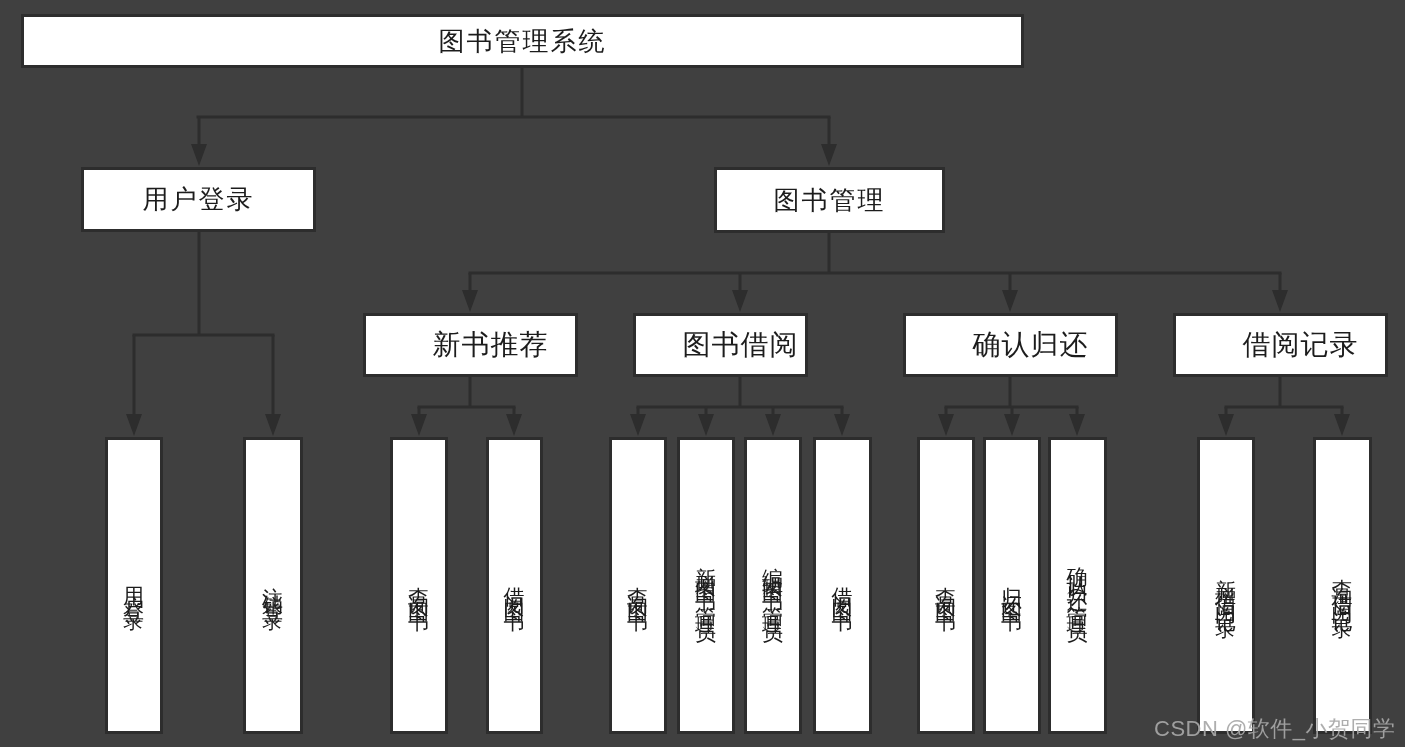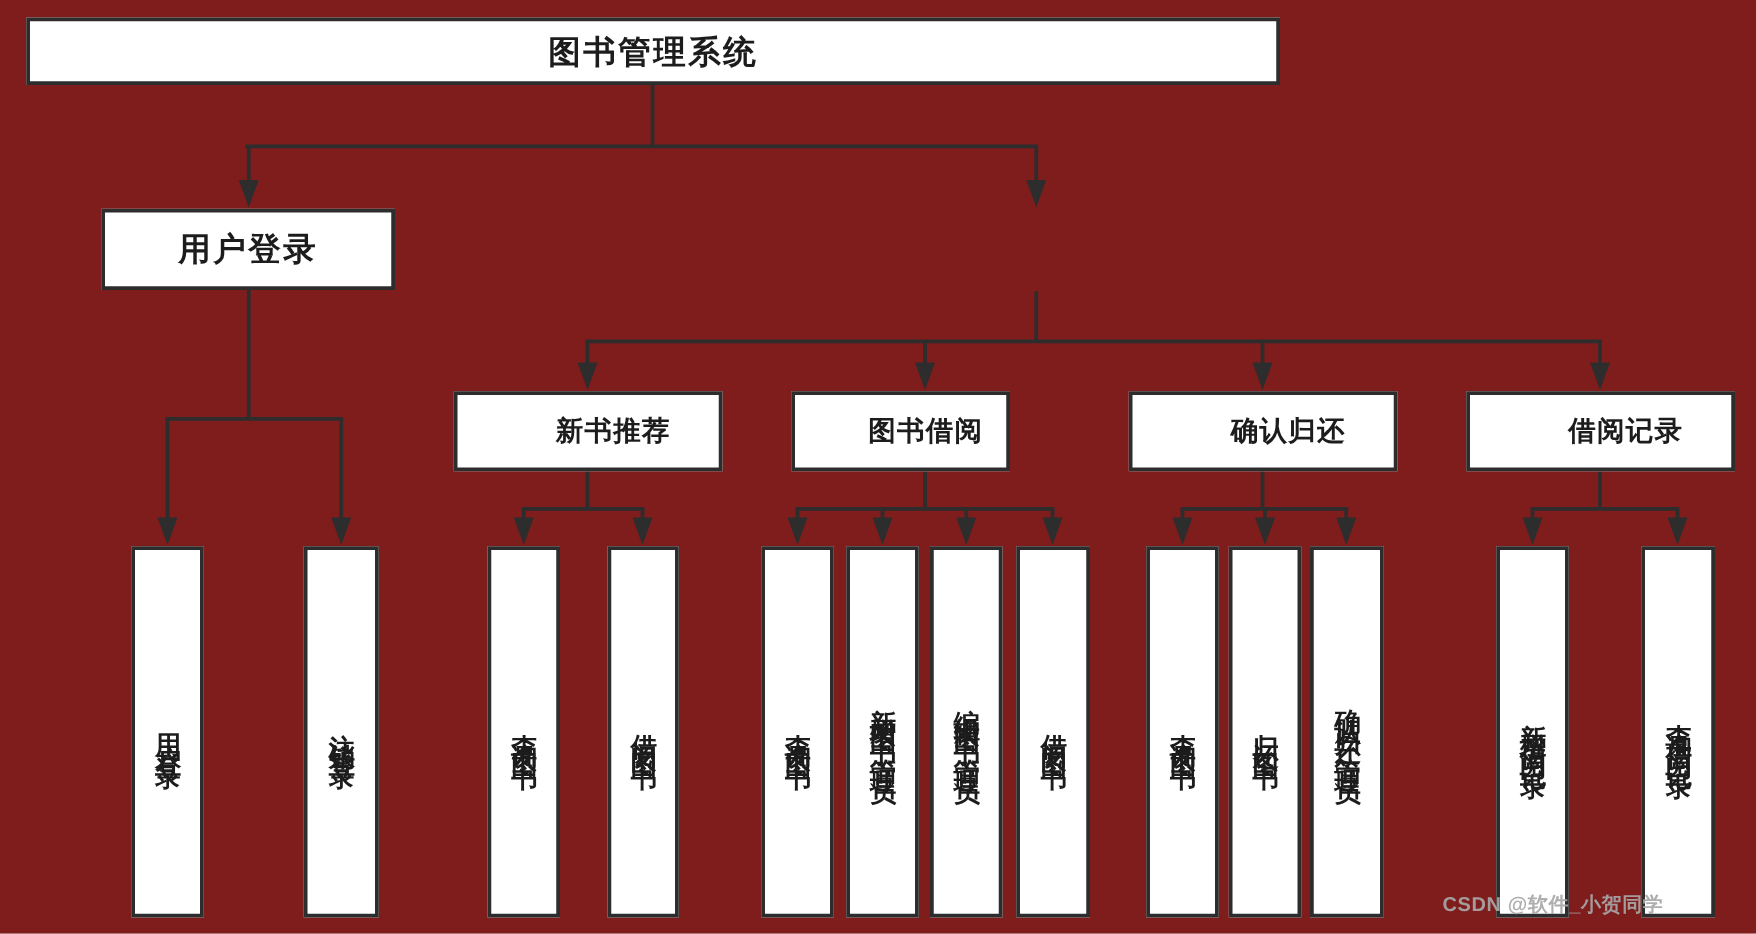--- a/index.html
+++ b/index.html
@@ -1,38 +1,38 @@
 <!DOCTYPE html>
 <html><head>
 <meta charset="utf-8">
 <style>
   * { margin:0; padding:0; box-sizing:border-box; }
   html,body { background:#ffffff; }
   body { font-family:"Liberation Sans","DejaVu Sans",sans-serif; }
   .stage {
     position:relative; width:1405px; height:747px;
-    background:#7f1d1d; overflow:hidden;font-weight:bold;
+    background:#404040; overflow:hidden;
   }
   svg.wires { position:absolute; left:0; top:0; z-index:1; }
   .node {
     position:absolute; background:#ffffff;
     border:3px solid #2d2d2d; color:#1c1c1c;
     display:flex; align-items:center; justify-content:center;
     z-index:2;
   }
   .node.lv1 .lbl { font-size:26px; letter-spacing:2px; }
   .node.lv2 .lbl { font-size:26px; letter-spacing:2px; }
-  .node.lv3 .lbl { font-size:22px; letter-spacing:1px;margin-left:40px; }
+  .node.lv3 .lbl { font-size:28px; letter-spacing:1px;margin-left:40px; }
   .node.v .lbl {
     writing-mode:vertical-rl; text-orientation:mixed;
     font-size:21px; line-height:1; letter-spacing:8px;
   }
   .watermark {
     position:absolute; left:1154px; top:714px; z-index:6;
-    font-size:16px; letter-spacing:0.5px;
+    font-size:22px; letter-spacing:0.5px;
     color:rgba(167,167,167,0.92); white-space:nowrap;
   }
 </style>
 </head>
 <body>
 
 <div class="stage">
 
   <svg class="wires" width="1405" height="747" id="wires">
       <line x1="522" y1="68" x2="522" y2="117" stroke="#2d2d2d" stroke-width="3"></line>
@@ -89,20 +89,23 @@
       <polygon points="1334,414 1350,414 1342,436" fill="#2d2d2d"></polygon>
     </svg>
 
   <div class="node lv1" style="left:21px;top:14px;width:1003px;height:54px">
     <span class="lbl">图书管理系统</span>
   </div>
 
   <div class="node lv2" style="left:81px;top:167px;width:235px;height:65px">
     <span class="lbl">用户登录</span>
   </div>
+  <div class="node lv2" style="left:714px;top:167px;width:231px;height:66px">
+    <span class="lbl">图书管理</span>
+  </div>
 
   <div class="node lv3" style="left:363px;top:313px;width:215px;height:64px">
     <span class="lbl">新书推荐</span>
   </div>
   <div class="node lv3" style="left:633px;top:313px;width:175px;height:64px">
     <span class="lbl">图书借阅</span>
   </div>
   <div class="node lv3" style="left:903px;top:313px;width:215px;height:64px">
     <span class="lbl">确认归还</span>
   </div>

